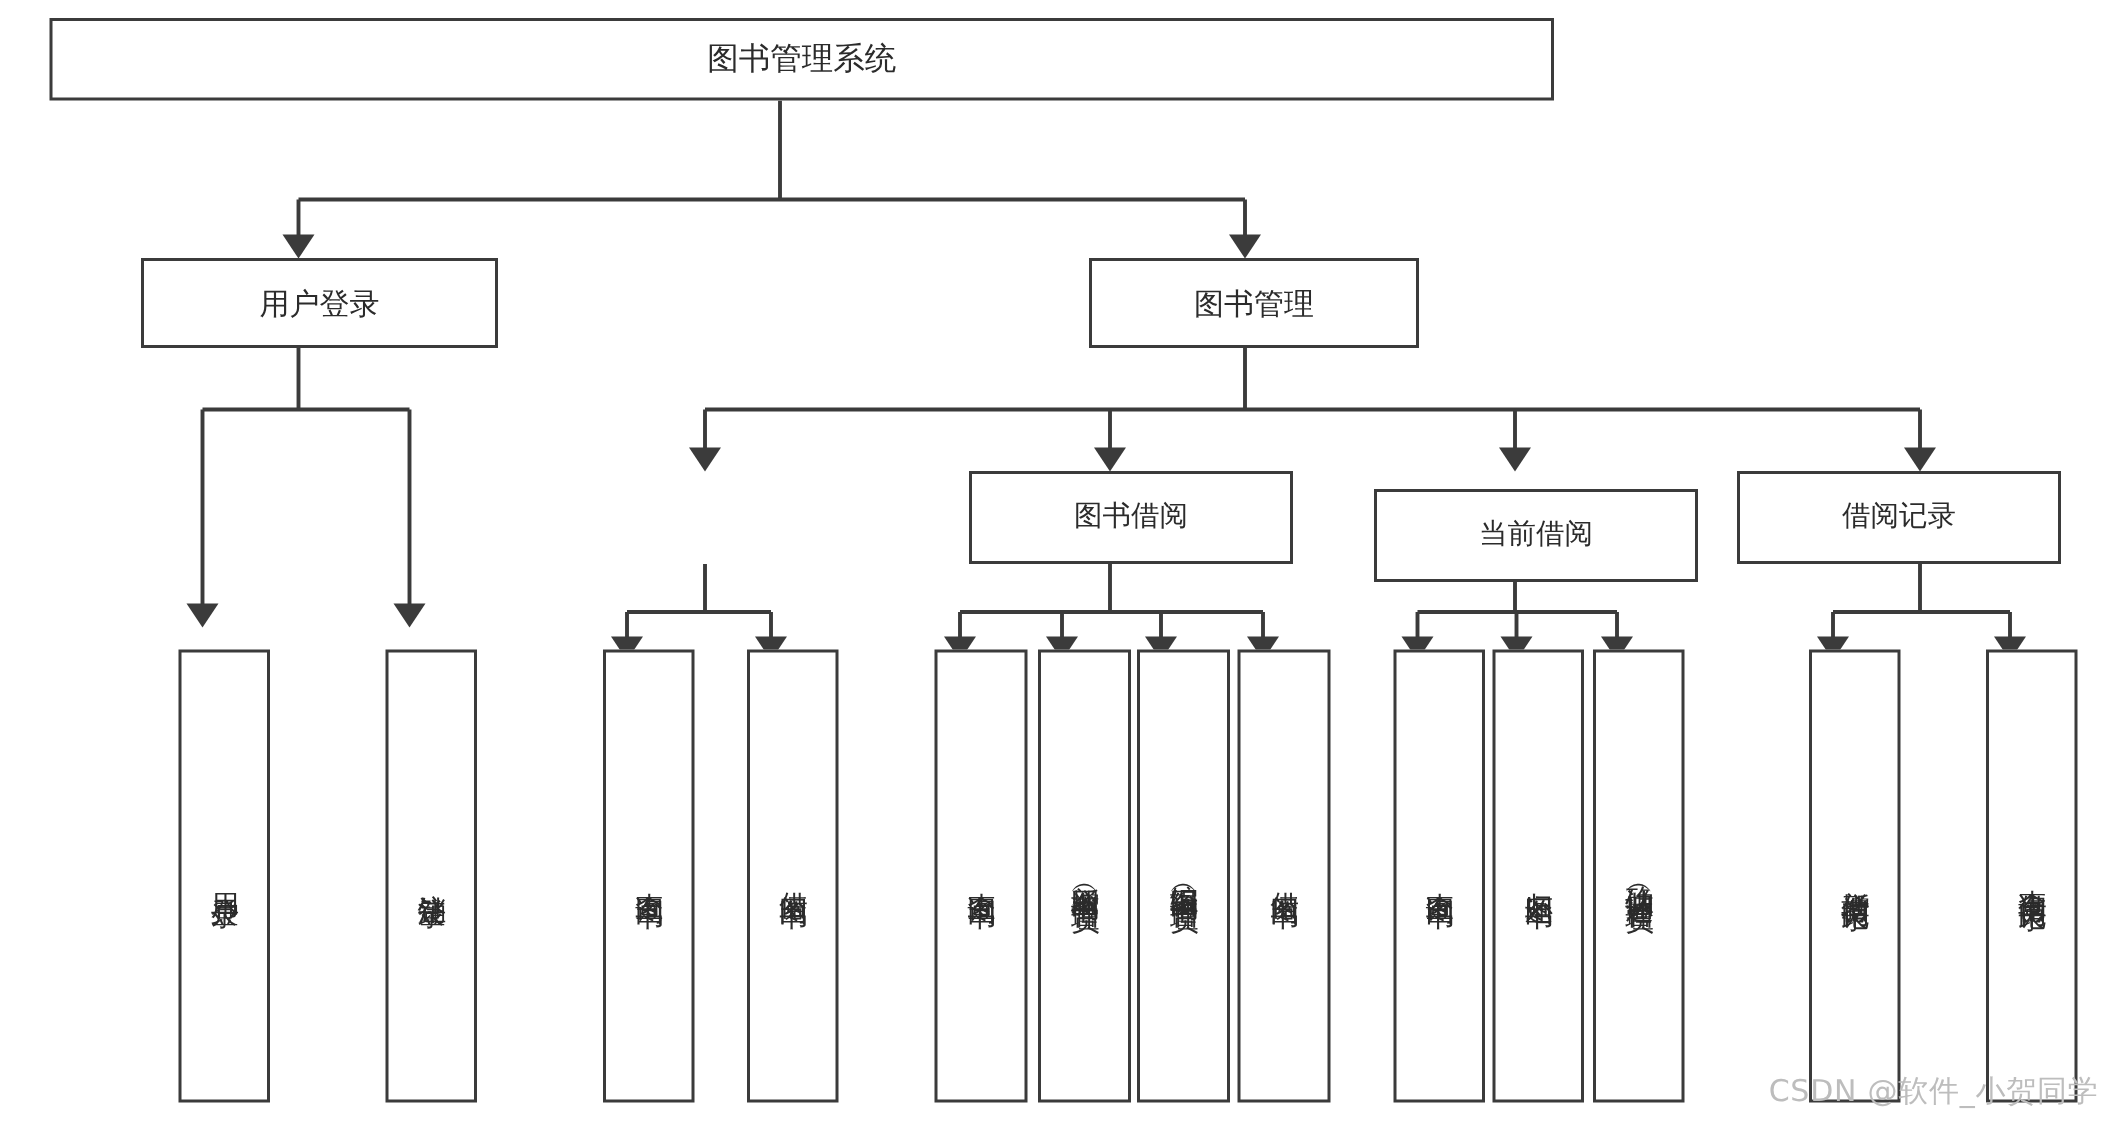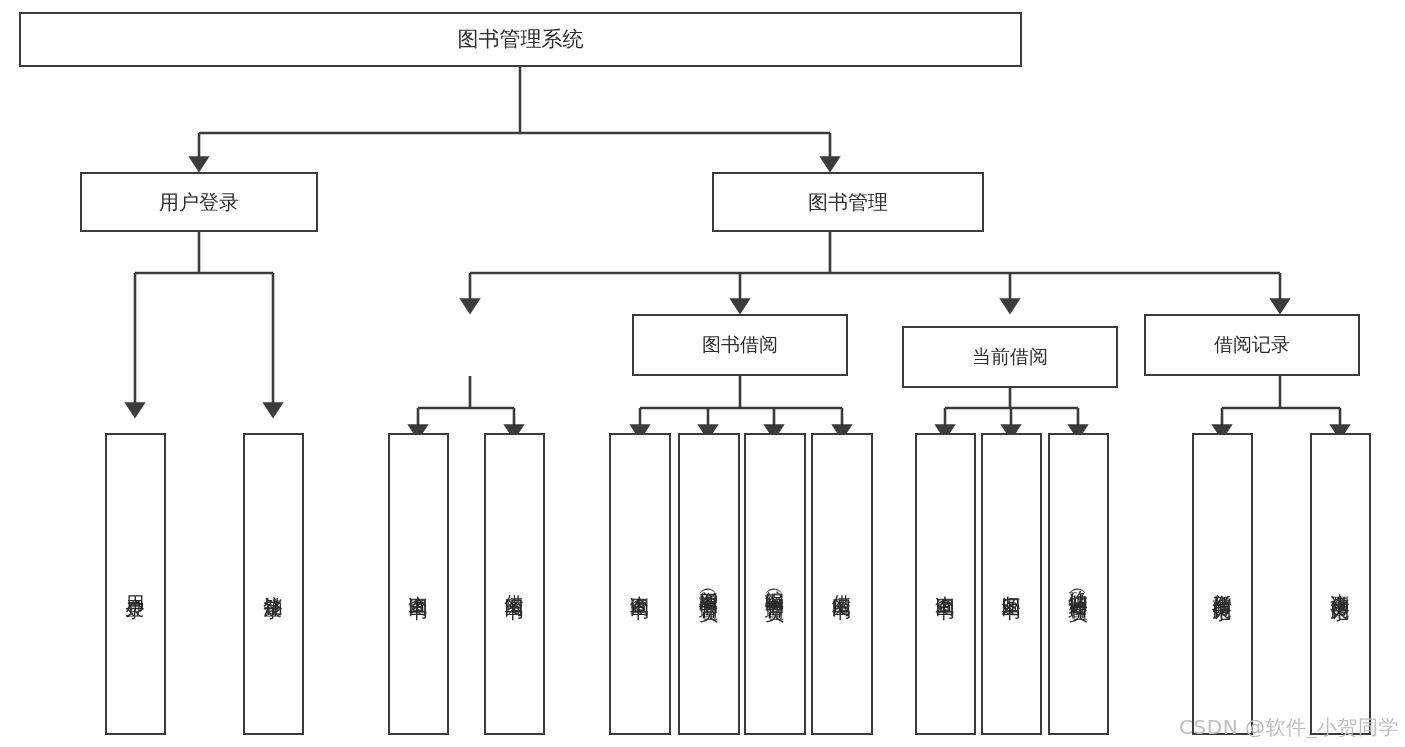--- a/index.html
+++ b/index.html
@@ -27,20 +27,21 @@
   }
   .node {
     position: absolute;
     box-sizing: border-box;
     background: #ffffff;
     border: 2px solid #3b3b3b;
     display: flex;
     align-items: center;
     justify-content: center;
     color: #2b2b2b;
+    margin-left: 14px;
   }
   .node .label {
     display: block;
     text-align: center;
     line-height: 1.04;
     white-space: nowrap;
   }
   .node.root .label { font-size: 21px; }
   .node.level1 .label { font-size: 20px; }
   .node.level2 .label { font-size: 19px; }
@@ -129,21 +130,21 @@
     </g>
   </svg>
 
   <div class="node root" style="left:19px; top:12px; width:1003px; height:55px;">
     <span class="label">图书管理系统</span>
   </div>
 
   <div class="node level1" style="left:80px; top:172px; width:238px; height:60px;">
     <span class="label">用户登录</span>
   </div>
-  <div class="node level1" style="left:712px; top:172px; width:272px; height:60px;">
+  <div class="node level1" style="left:712px; top:172px; width:220px; height:60px;">
     <span class="label">图书管理</span>
   </div>
 
   <div class="node level2" style="left:632px; top:314px; width:216px; height:62px;">
     <span class="label">图书借阅</span>
   </div>
   <div class="node level2" style="left:902px; top:326px; width:216px; height:62px;">
     <span class="label">当前借阅</span>
   </div>
   <div class="node level2" style="left:1144px; top:314px; width:216px; height:62px;">

